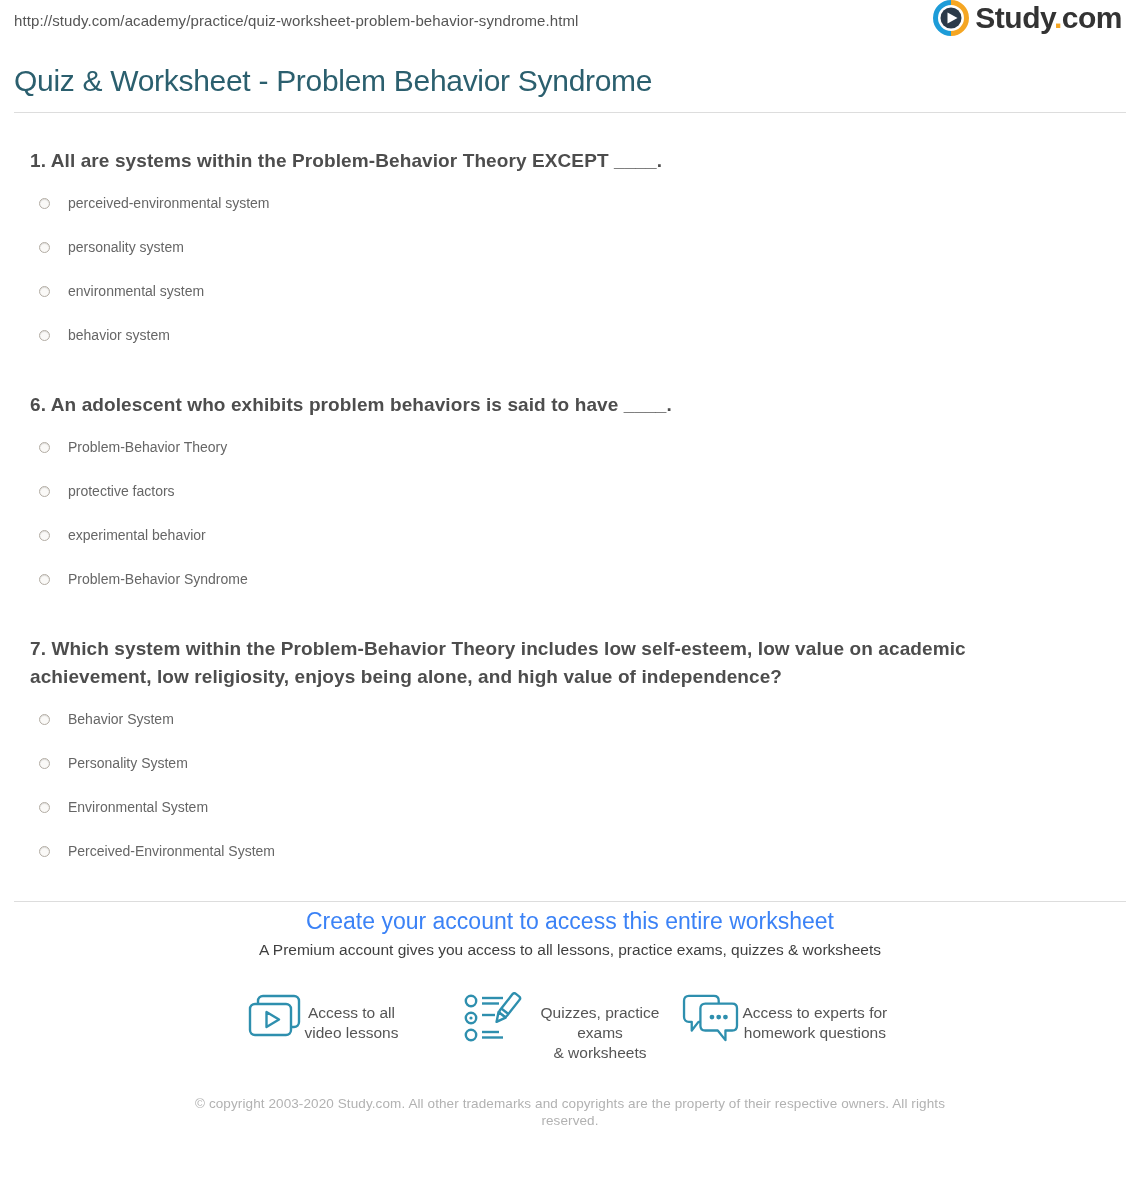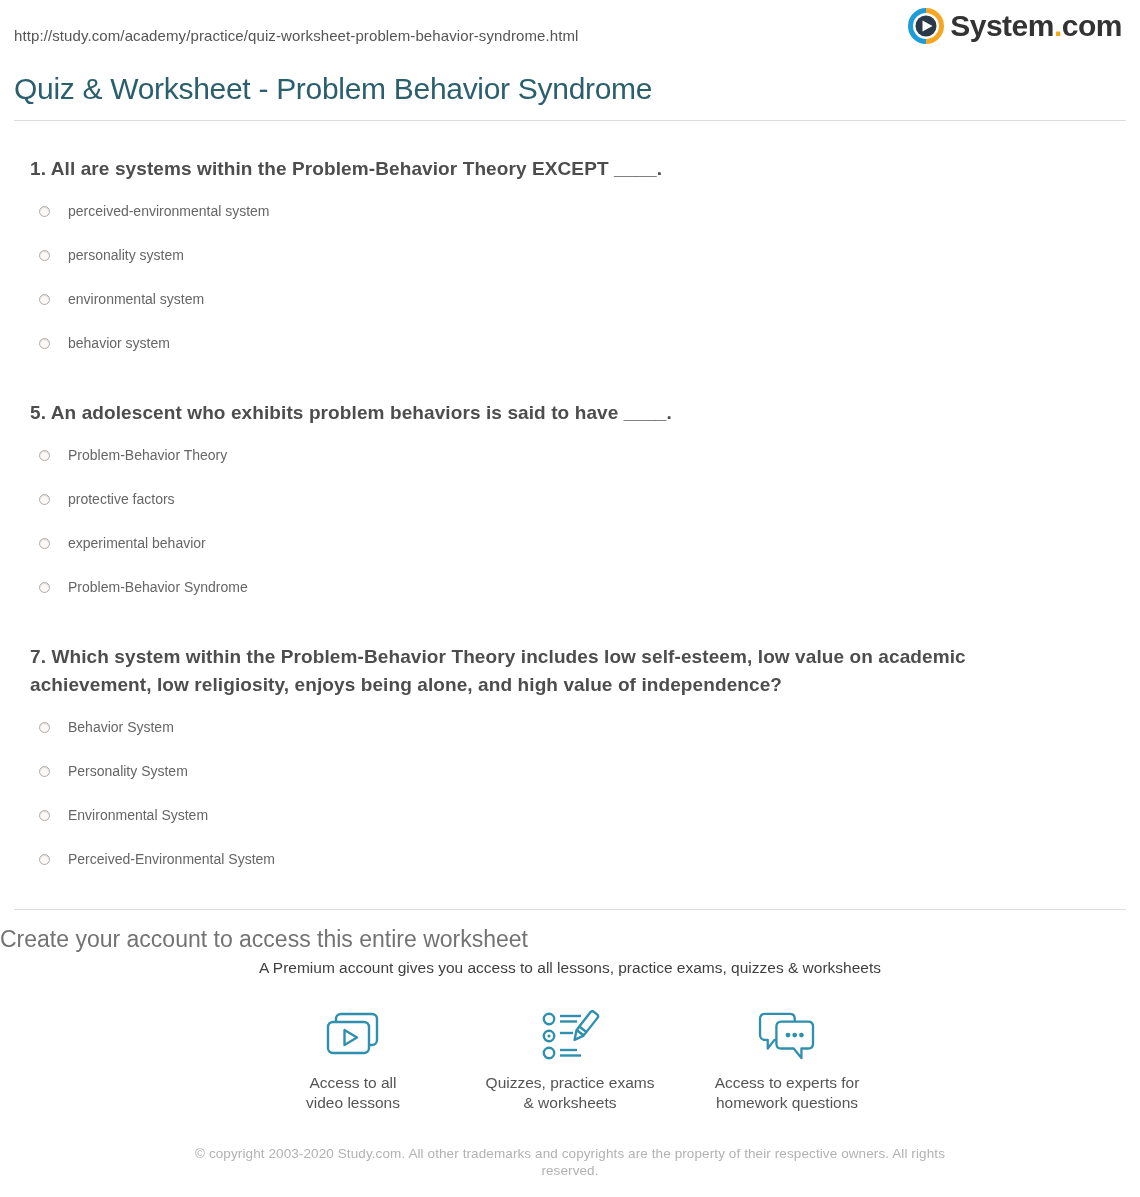--- a/index.html
+++ b/index.html
@@ -8,22 +8,22 @@
     width: 1140px;
     min-height: 1197px;
     font-family: "Liberation Sans", sans-serif;
     position: relative;
   }
 
   
   .header {
     display: flex;
     justify-content: space-between;
-    align-items: flex-end;
-    padding: 8px 18px 0 14px;
+    align-items: center;
+    padding: 0 18px 0 14px;
     gap: 16px;
   }
   .url-text {
     font-size: 15px;
     color: #555;
     padding-top: 4px;
     letter-spacing: 0.1px;
   }
   .logo {
     display: flex;
@@ -83,45 +83,45 @@
   }
   .option-label {
     margin-left: 18px;
     font-size: 14px;
     color: #666;
   }
 
   
   .account-divider { margin-top: 28px; }
   .account-heading {
-    margin-top: 14px;
-    text-align: left;
+    margin-top: 4px;
+    text-align: center;
     font-size: 23px;
     line-height: 30px;
-    color: #737373;
+    color: #3b82f6;
     font-weight: normal;
     cursor: pointer;
   }
   .account-subheading {
     margin-top: 4px;
     text-align: center;
     font-size: 15.5px;
     line-height: 20px;
     color: #3f3f3f;
   }
   .features {
     margin-top: 32px;
     display: flex;
     justify-content: center;
   }
   .feature {
     width: 217px;
     display: flex;
-    flex-direction: column;
-    align-items: center;
+    flex-direction: row;
+    align-items: flex-start;
   }
   .feature-icon { height: 52px; color: #2e8fae; }
   .feature-label {
     margin-top: 11px;
     text-align: center;
     font-size: 15.5px;
     line-height: 20px;
     color: #555;
   }
 
@@ -143,21 +143,21 @@
   <div class="url-text">http://study.com/academy/practice/quiz-worksheet-problem-behavior-syndrome.html</div>
   <div class="logo">
     <span style="display:inline-block;line-height:0;">
       <svg width="36" height="36" viewBox="0 0 36 36">
         <path d="M18 2.5 A15.5 15.5 0 0 0 18 33.5" stroke="#1d9cd8" stroke-width="5" fill="none"></path>
         <path d="M18 2.5 A15.5 15.5 0 0 1 18 33.5" stroke="#f5a623" stroke-width="5" fill="none"></path>
         <circle cx="18" cy="18" r="10.5" fill="#2b3a49"></circle>
         <path d="M14.5 12.5 L14.5 23.5 L24.5 18 Z" fill="#ffffff"></path>
       </svg>
     </span>
-    <span class="logo-text"><span>System</span><span class="logo-dot">.</span><span>com</span></span>
+    <span class="logo-text"><span>Study</span><span class="logo-dot">.</span><span>com</span></span>
   </div>
 </div>
 
 <h1 class="page-title">Quiz &amp; Worksheet - Problem Behavior Syndrome</h1>
 <hr class="divider">
 
 <div class="question-block">
   <div class="question-text">1. All are systems within the Problem-Behavior Theory EXCEPT ____.</div>
   <div class="options">
     <div class="option-row">
@@ -173,21 +173,21 @@
       <span class="option-label">environmental system</span>
     </div>
     <div class="option-row">
       <span class="radio"></span>
       <span class="option-label">behavior system</span>
     </div>
   </div>
 </div>
 
 <div class="question-block">
-  <div class="question-text">5. An adolescent who exhibits problem behaviors is said to have ____.</div>
+  <div class="question-text">6. An adolescent who exhibits problem behaviors is said to have ____.</div>
   <div class="options">
     <div class="option-row">
       <span class="radio"></span>
       <span class="option-label">Problem-Behavior Theory</span>
     </div>
     <div class="option-row">
       <span class="radio"></span>
       <span class="option-label">protective factors</span>
     </div>
     <div class="option-row">

